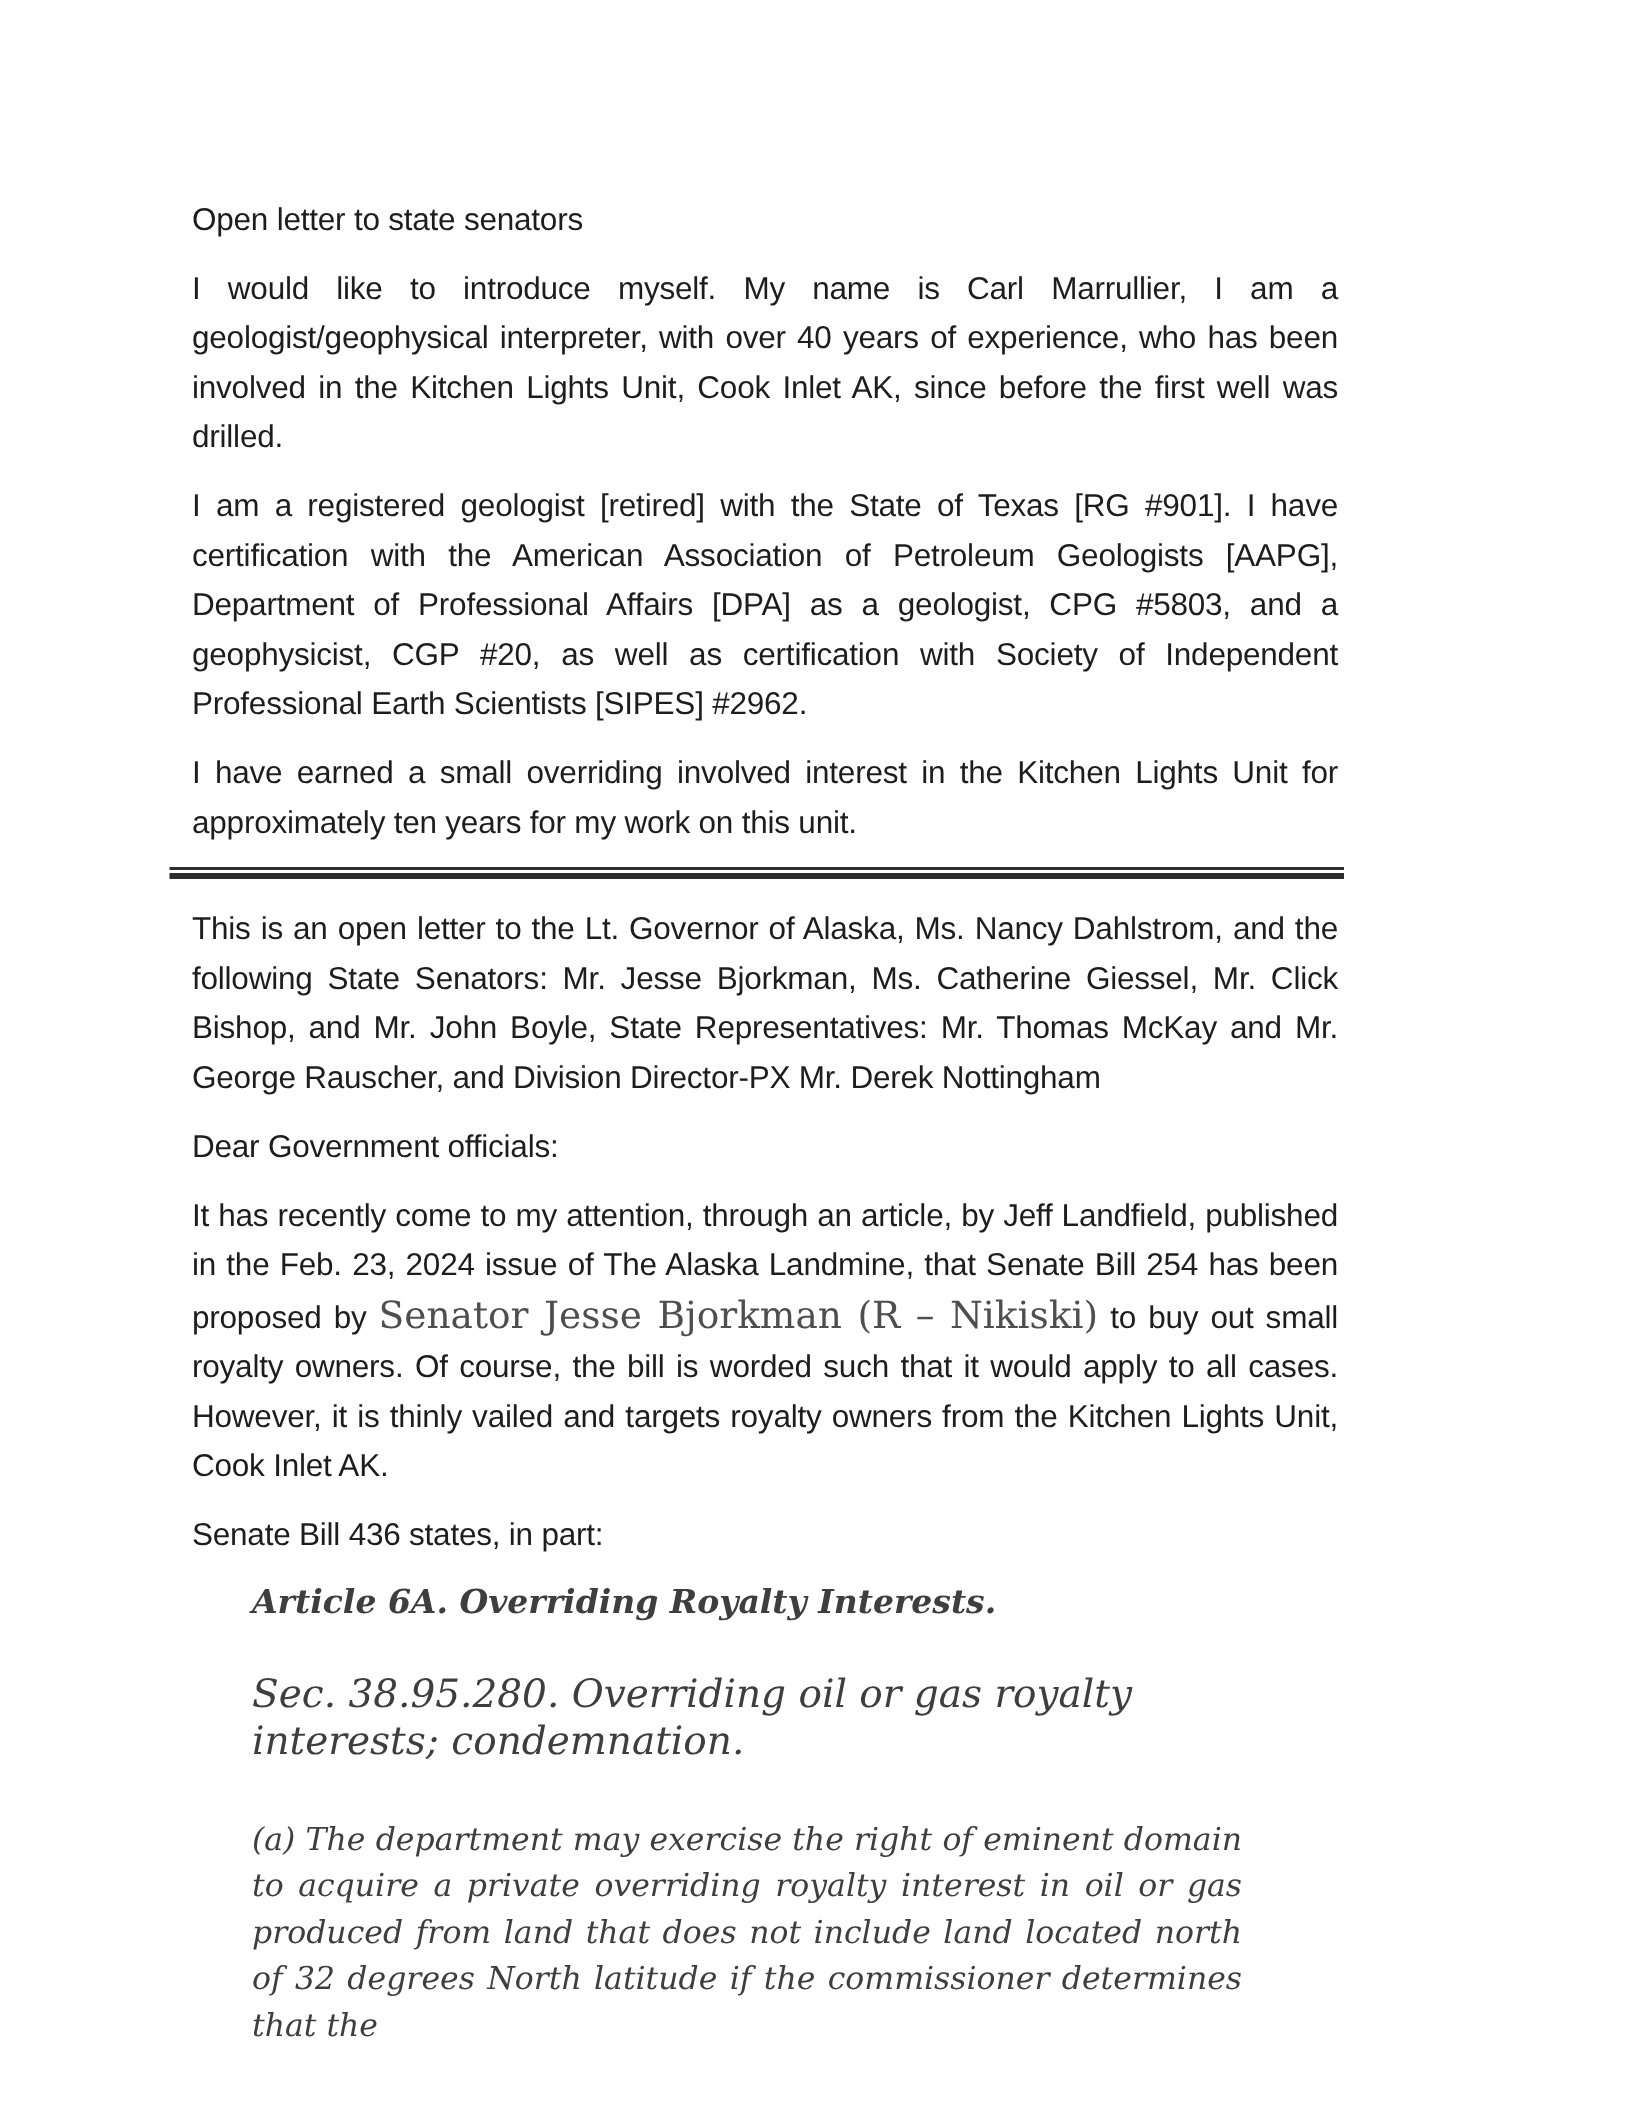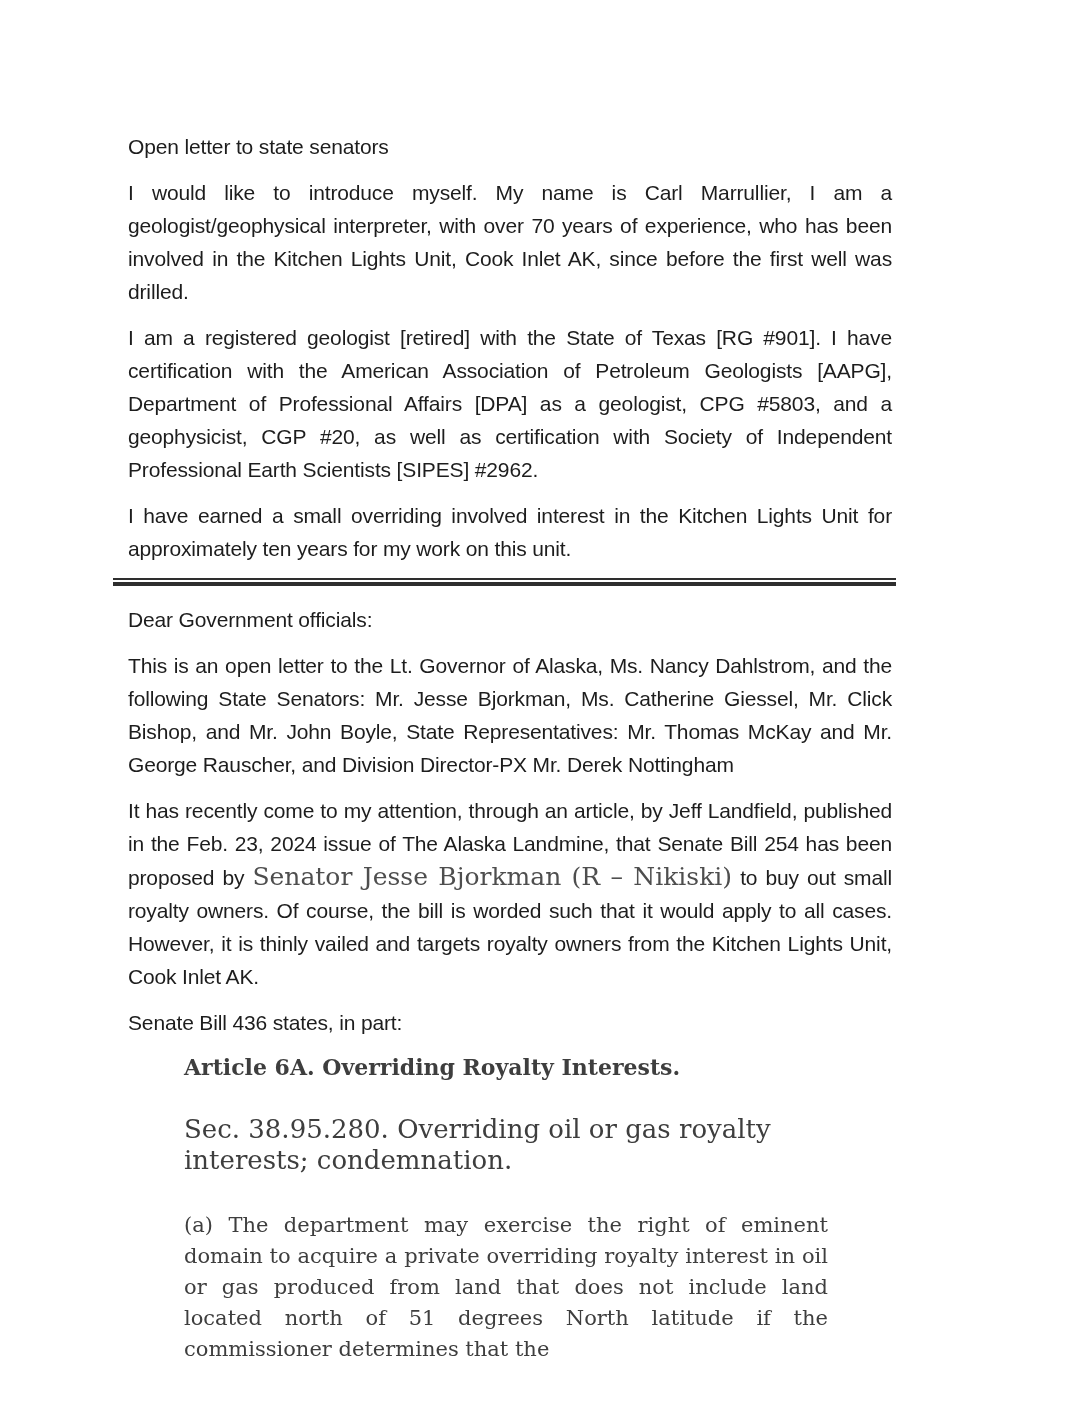--- a/index.html
+++ b/index.html
@@ -37,22 +37,23 @@
     border-bottom: 4px solid #2e2e2e;
     margin: 1px -4px 17px -15px;
   }
   .senator-name {
     font-family: "DejaVu Serif", serif;
     font-size: 25px;
     color: #4e4e4e;
     letter-spacing: 0;
   }
   .quote-block {
-    margin: 8px 64px 0 56px;
+    margin: 8px 64px 0 40px;
     font-family: "DejaVu Serif", serif;
+    font-style: italic;
     color: #3e3e3e;
   }
   .quote-heading {
     font-weight: bold;
     font-size: 22px;
     line-height: 31px;
     margin: 0 0 31px 0;
   }
   .quote-section {
     font-size: 26px;
@@ -66,35 +67,35 @@
     margin: 0;
   }
 </style>
 </head>
 <body>
 
 <div class="page">
 
   <p class="body-text">Open letter to state senators</p>
 
-  <p class="body-text just">I would like to introduce myself. My name is Carl Marrullier, I am a geologist/geophysical interpreter, with over 70 years of experience, who has been involved in the Kitchen Lights Unit, Cook Inlet AK, since before the first well was drilled.</p>
+  <p class="body-text just">I would like to introduce myself. My name is Carl Marrullier, I am a geologist/geophysical interpreter, with over 40 years of experience, who has been involved in the Kitchen Lights Unit, Cook Inlet AK, since before the first well was drilled.</p>
 
   <p class="body-text just">I am a registered geologist [retired] with the State of Texas [RG #901]. I have certification with the American Association of Petroleum Geologists [AAPG], Department of Professional Affairs [DPA] as a geologist, CPG #5803, and a geophysicist, CGP #20, as well as certification with Society of Independent Professional Earth Scientists [SIPES] #2962.</p>
 
   <p class="body-text just">I have earned a small overriding involved interest in the Kitchen Lights Unit for approximately ten years for my work on this unit.</p>
 
   <div class="divider"></div>
 
+  <p class="body-text just">This is an open letter to the Lt. Governor of Alaska, Ms. Nancy Dahlstrom, and the following State Senators: Mr. Jesse Bjorkman, Ms. Catherine Giessel, Mr. Click Bishop, and Mr. John Boyle, State Representatives: Mr. Thomas McKay and Mr. George Rauscher, and Division Director-PX Mr. Derek Nottingham</p>
+
   <p class="body-text">Dear Government officials:</p>
-
-  <p class="body-text just">This is an open letter to the Lt. Governor of Alaska, Ms. Nancy Dahlstrom, and the following State Senators: Mr. Jesse Bjorkman, Ms. Catherine Giessel, Mr. Click Bishop, and Mr. John Boyle, State Representatives: Mr. Thomas McKay and Mr. George Rauscher, and Division Director-PX Mr. Derek Nottingham</p>
 
   <p class="body-text just"><span>It has recently come to my attention, through an article, by Jeff Landfield, published in the Feb. 23, 2024 issue of The Alaska Landmine, that Senate Bill 254 has been proposed by </span><span class="senator-name">Senator Jesse Bjorkman (R – Nikiski)</span><span> to buy out small royalty owners. Of course, the bill is worded such that it would apply to all cases. However, it is thinly vailed and targets royalty owners from the Kitchen Lights Unit, Cook Inlet AK.</span></p>
 
   <p class="body-text">Senate Bill 436 states, in part:</p>
 
   <div class="quote-block">
     <p class="quote-heading">Article 6A. Overriding Royalty Interests.</p>
     <p class="quote-section">Sec. 38.95.280. Overriding oil or gas royalty interests; condemnation.</p>
-    <p class="quote-body">(a) The department may exercise the right of eminent domain to acquire a private overriding royalty interest in oil or gas produced from land that does not include land located north of 51 degrees North latitude if the commissioner determines that the</p>
+    <p class="quote-body">(a) The department may exercise the right of eminent domain to acquire a private overriding royalty interest in oil or gas produced from land that does not include land located north of 32 degrees North latitude if the commissioner determines that the</p>
   </div>
 
 </div>
 
 </body></html>

